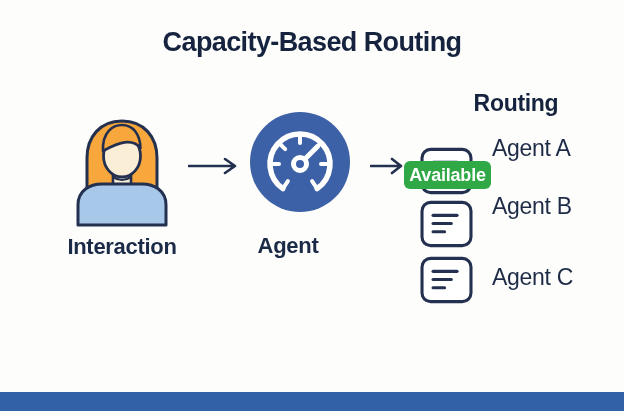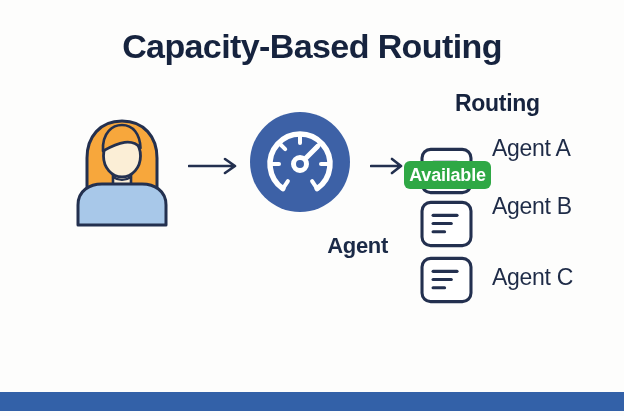--- a/index.html
+++ b/index.html
@@ -4,34 +4,34 @@
 <style>
   html,body { margin:0; padding:0; background:#ffffff; }
   .stage {
     position:relative; width:624px; height:416px; overflow:hidden;
     background:#fdfdfc;
     font-family:"Liberation Sans", sans-serif;
     color:#16233e;
   }
   .title {
     position:absolute; top:27px; left:0; width:624px;
-    text-align:center; font-size:34px; font-weight:700;
+    text-align:center; font-size:27px; font-weight:700;
     letter-spacing:-0.6px; color:#16233e;
   }
   .node-label {
     position:absolute; text-align:center;
     font-size:22px; font-weight:600; line-height:26px;
     letter-spacing:-0.3px; color:#1b2a47;
   }
   .customer-icon { position:absolute; left:70px; top:117px; width:104px; height:112px; }
   .gauge-icon    { position:absolute; left:248px; top:110px; width:104px; height:104px; }
   .arrow         { position:absolute; }
   .routing-header {
     position:absolute; left:455px; top:90px; width:122px;
-    text-align:left; font-size:23px; font-weight:700;
+    text-align:center; font-size:23px; font-weight:700;
     letter-spacing:-0.3px; color:#16233e;
   }
   .badge {
     position:absolute; left:404px; top:122px; width:87px; height:28px;
     background:#2fa845; border-radius:6px; z-index:3;
     display:flex; align-items:center; justify-content:center;
     color:#ffffff; font-size:18px; font-weight:700; letter-spacing:-0.2px;margin-top:39px;
   }
   .doc-icon { position:absolute; left:419px; width:55px; height:48px; z-index:1; }
   .agent-label {
@@ -59,20 +59,21 @@
 
     <ellipse cx="52" cy="39" rx="18.5" ry="21" fill="#fbeed6" stroke="#23304f" stroke-width="2.8"></ellipse>
 
     <path d="M33 34 C32 15 43 8 52 8 C63 8 70 17 70.5 31 C62 21 49 25 33 34 Z" fill="#f7a73c" stroke="#23304f" stroke-width="2.6" stroke-linejoin="round"></path>
 
     <path d="M43 60 Q52 66 61 60" fill="none" stroke="#23304f" stroke-width="2.2" stroke-linecap="round"></path>
 
     <path d="M8 108 L8 88 C8 73.5 20 67 32 67 L72 67 C84 67 96 73.5 96 88 L96 108 Z" fill="#a8c8e9" stroke="#23304f" stroke-width="3" stroke-linejoin="round"></path>
   </svg>
   <div class="node-label" style="left:40px; top:234px; width:164px;">
+    <span style="display:block">Interaction</span>
   </div>
 
   <svg class="arrow" style="left:188px; top:157px;" width="54" height="18" viewBox="0 0 54 18" xmlns="http://www.w3.org/2000/svg">
     <path d="M1 9 L46 9 M37 2 L47 9 L37 16" fill="none" stroke="#23304f" stroke-width="2.6" stroke-linecap="round" stroke-linejoin="round"></path>
   </svg>
 
   <svg class="gauge-icon" viewBox="0 0 104 104" xmlns="http://www.w3.org/2000/svg">
     <circle cx="52" cy="52" r="50" fill="#3d61a6"></circle>
 
     <path d="M34.8 78.6 A30 30 0 1 1 69.2 78.6" fill="none" stroke="#ffffff" stroke-width="5.5" stroke-linecap="round"></path>
@@ -84,21 +85,21 @@
       <line x1="52" y1="25" x2="52" y2="33"></line>
       <line x1="72.5" y1="33.5" x2="66.8" y2="39.2"></line>
       <line x1="81" y1="54" x2="73" y2="54"></line>
       <line x1="68.6" y1="77.8" x2="64.1" y2="71.2"></line>
     </g>
 
     <line x1="52" y1="54" x2="69.5" y2="36.5" stroke="#ffffff" stroke-width="5" stroke-linecap="round"></line>
 
     <circle cx="52" cy="54" r="6.5" fill="#3d61a6" stroke="#ffffff" stroke-width="5"></circle>
   </svg>
-  <div class="node-label" style="left:248px; top:233px; width:140px;text-align:right;">
+  <div class="node-label" style="left:218px; top:233px; width:140px;">
     <span style="display:block">Agent</span>
   </div>
 
   <svg class="arrow" style="left:370px; top:157px;" width="38" height="18" viewBox="0 0 38 18" xmlns="http://www.w3.org/2000/svg">
     <path d="M1 9 L30 9 M22 2 L31 9 L22 16" fill="none" stroke="#23304f" stroke-width="2.6" stroke-linecap="round" stroke-linejoin="round"></path>
   </svg>
 
   <div class="routing-header">Routing</div>
 
   <div class="badge">

